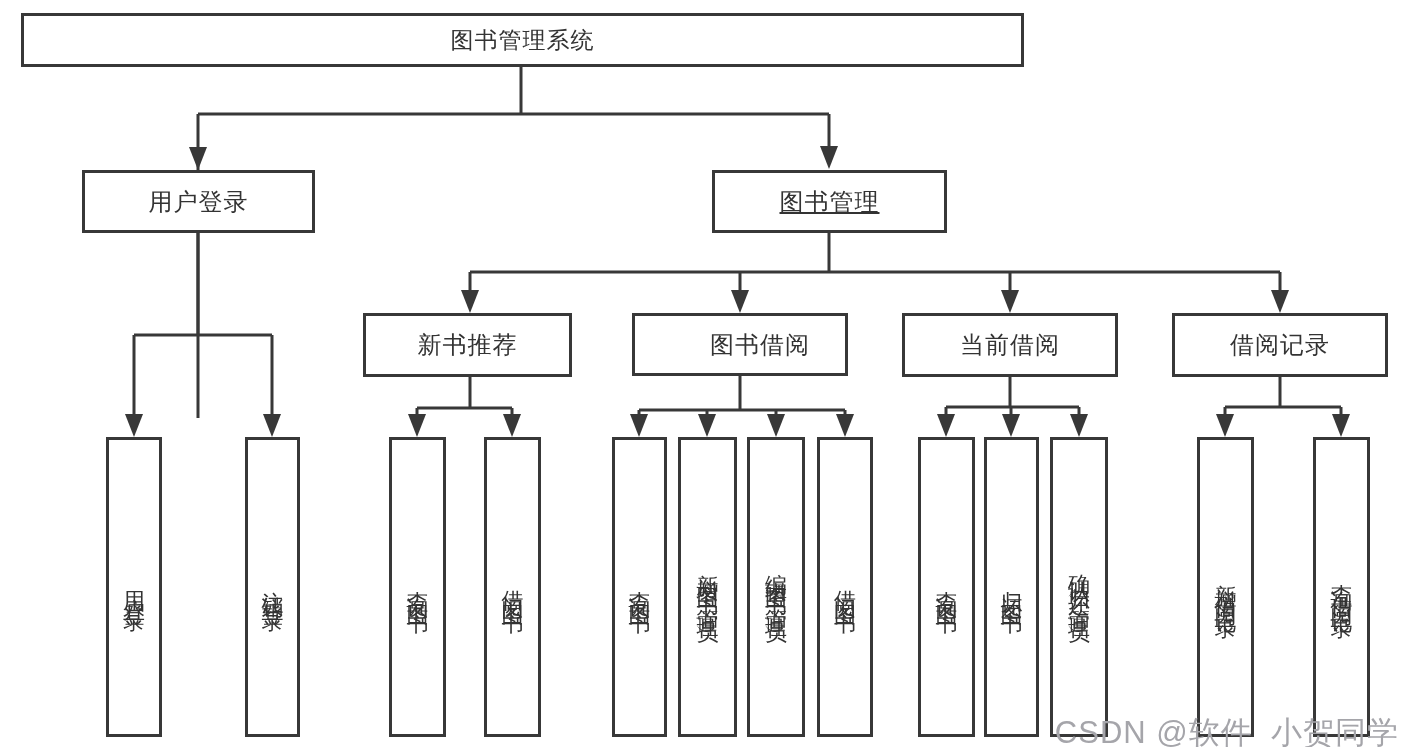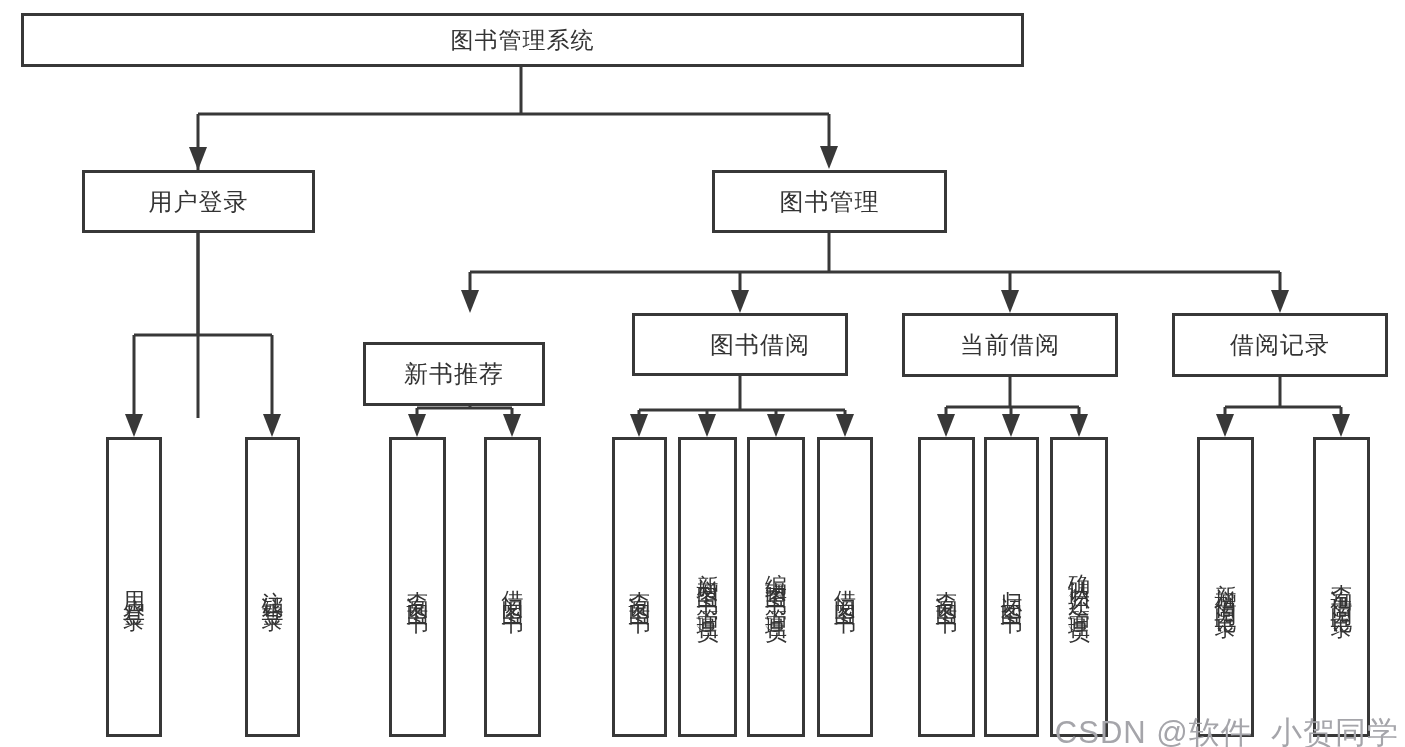--- a/index.html
+++ b/index.html
@@ -81,23 +81,23 @@
       <polygon points="1002,414 1020,414 1011,437"></polygon>
       <polygon points="1070,414 1088,414 1079,437"></polygon>
       <polygon points="1216,414 1234,414 1225,437"></polygon>
       <polygon points="1332,414 1350,414 1341,437"></polygon>
     </g>
   </svg>
 
   <div class="node h-node root-node" style="left:21px; top:13px; width:1003px; height:54px;">图书管理系统</div>
 
   <div class="node h-node" style="left:82px; top:170px; width:233px; height:63px;">用户登录</div>
-  <div class="node h-node" style="left:712px; top:170px; width:235px; height:63px;">图书管理</div>
+  <div class="node h-node" style="left:712px; top:170px; width:235px; height:63px;text-decoration:underline;">图书管理</div>
 
-  <div class="node h-node" style="left:363px; top:313px; width:182px; height:64px;margin-top:29px;">新书推荐</div>
+  <div class="node h-node" style="left:363px; top:313px; width:209px; height:64px;">新书推荐</div>
   <div class="node h-node" style="left:632px; top:313px; width:216px; height:63px;padding-left:40px;">图书借阅</div>
   <div class="node h-node" style="left:902px; top:313px; width:216px; height:64px;">当前借阅</div>
   <div class="node h-node" style="left:1172px; top:313px; width:216px; height:64px;">借阅记录</div>
 
   <div class="node v-node" style="left:106px; top:437px; width:56px; height:300px;">
     <span class="vtext">用户登录</span>
   </div>
   <div class="node v-node" style="left:245px; top:437px; width:55px; height:300px;">
     <span class="vtext">注销登录</span>
   </div>

